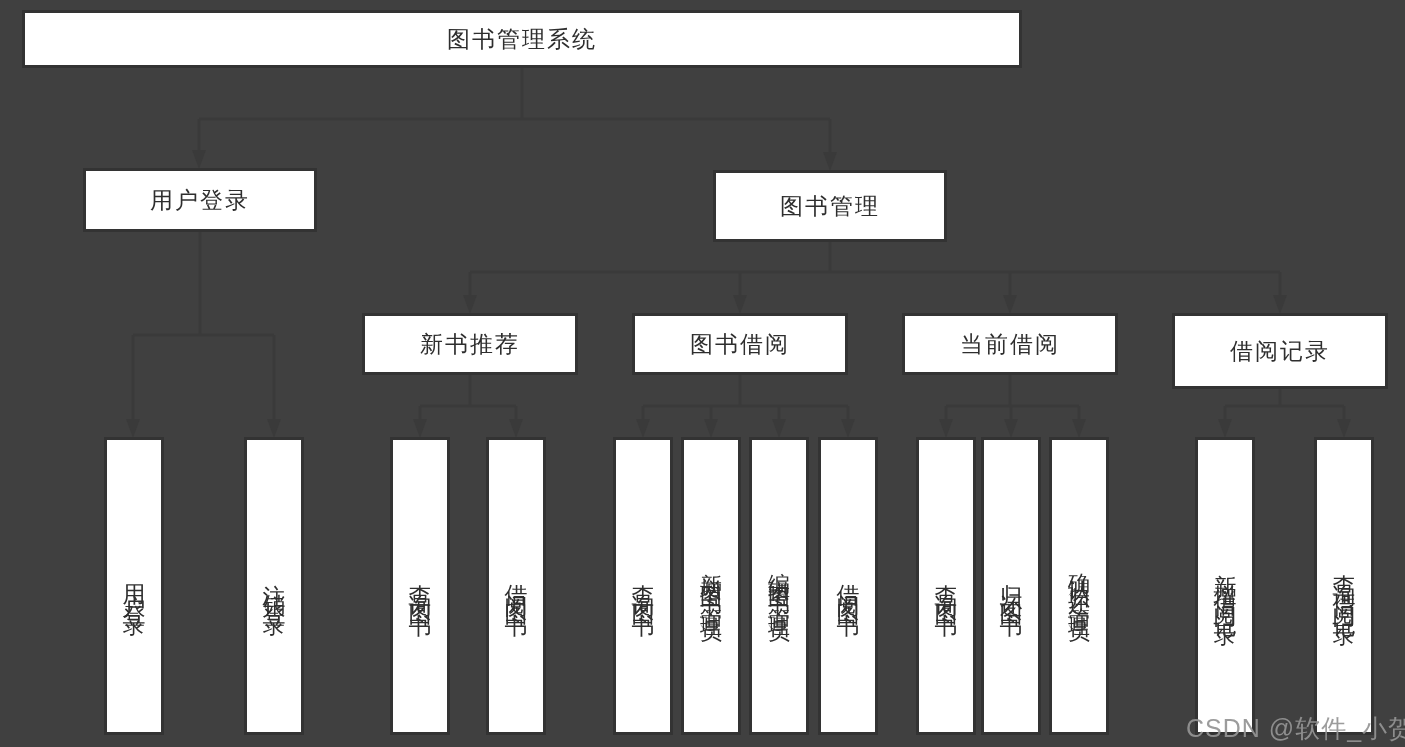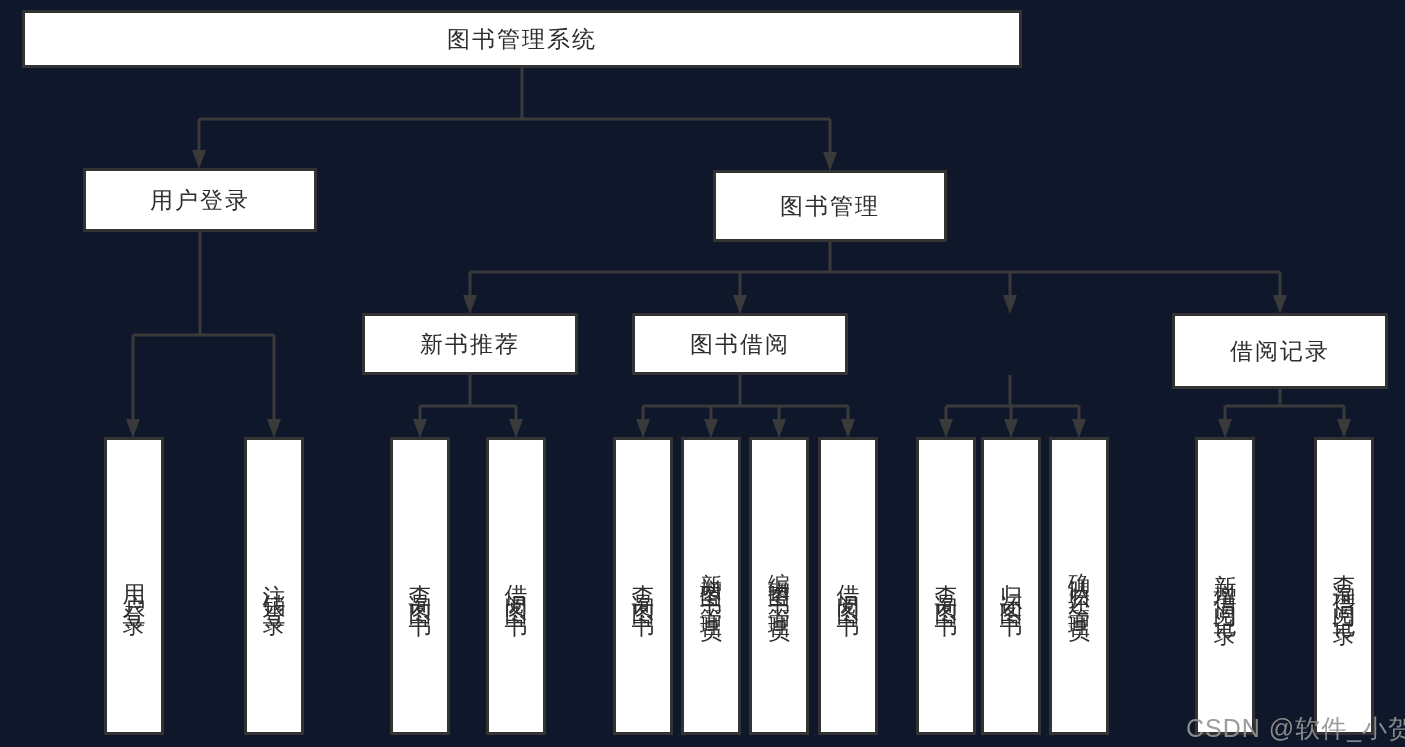--- a/index.html
+++ b/index.html
@@ -5,21 +5,21 @@
   html, body {
     margin: 0;
     padding: 0;
     background: #ffffff;
     font-family: "Liberation Sans", sans-serif;
   }
   .stage {
     position: relative;
     width: 1405px;
     height: 747px;
-    background: #0f172a;
+    background: #404040;
     overflow: hidden;
   }
   .connectors {
     position: absolute;
     left: 0;
     top: 0;
     z-index: 1;
   }
   .connectors path {
     stroke: #3a3a3a;
@@ -135,20 +135,21 @@
     <polygon points="1344,438 1337,419 1351,419"></polygon>
   </svg>
 
   <div class="box hbox" style="left:22px; top:10px; width:1000px; height:58px;">图书管理系统</div>
 
   <div class="box hbox" style="left:83px; top:168px; width:234px; height:64px;">用户登录</div>
   <div class="box hbox" style="left:713px; top:170px; width:234px; height:72px;">图书管理</div>
 
   <div class="box hbox" style="left:362px; top:313px; width:216px; height:62px;">新书推荐</div>
   <div class="box hbox" style="left:632px; top:313px; width:216px; height:62px;text-align:center;">图书借阅</div>
+  <div class="box hbox" style="left:902px; top:313px; width:216px; height:62px;">当前借阅</div>
   <div class="box hbox" style="left:1172px; top:313px; width:216px; height:76px;">借阅记录</div>
 
   <div class="box vbox" style="left:104px; top:437px; width:60px; height:298px;">用户登录</div>
   <div class="box vbox" style="left:244px; top:437px; width:60px; height:298px;">注销登录</div>
 
   <div class="box vbox" style="left:390px; top:437px; width:60px; height:298px;">查询图书</div>
   <div class="box vbox" style="left:486px; top:437px; width:60px; height:298px;">借阅图书</div>
 
   <div class="box vbox" style="left:613px; top:437px; width:60px; height:298px;">查询图书</div>
   <div class="box vbox tight" style="left:681px; top:437px; width:60px; height:298px;">新增图书（管理员）</div>

